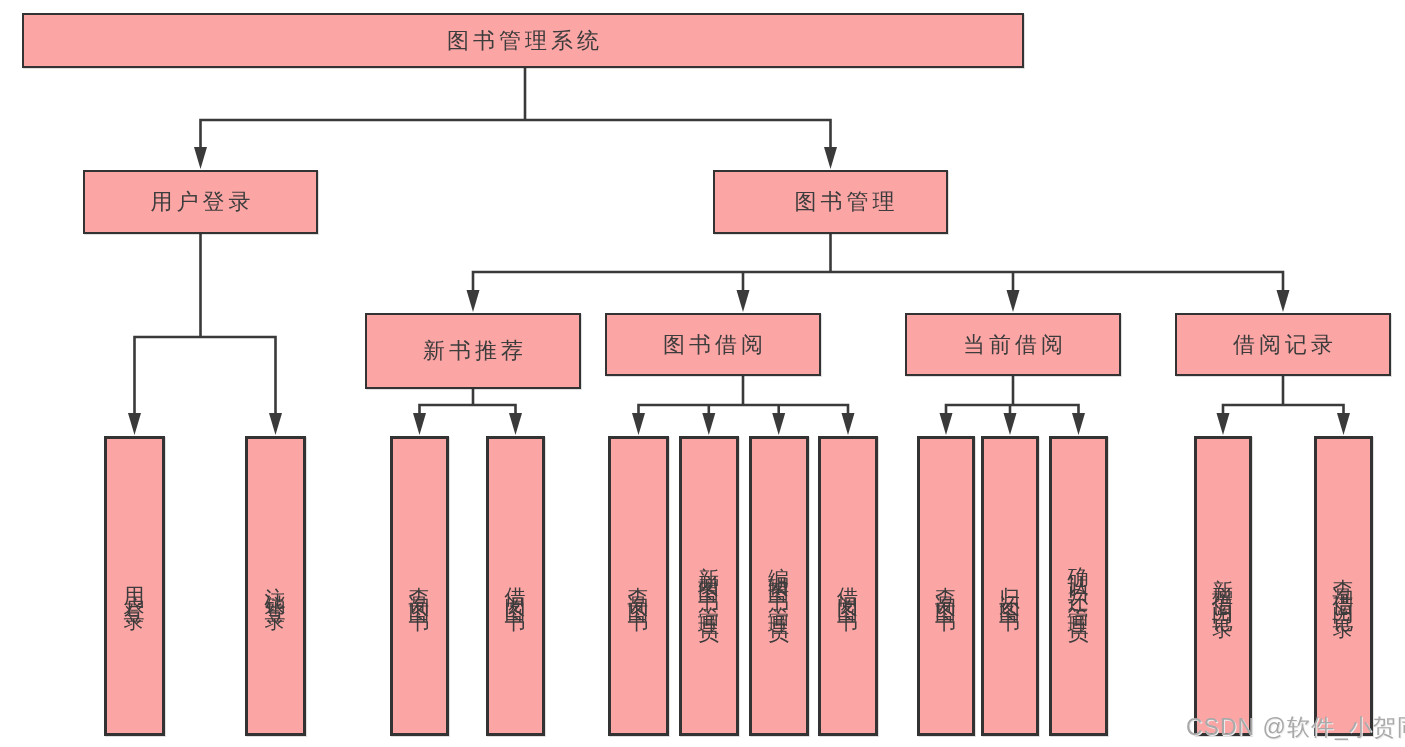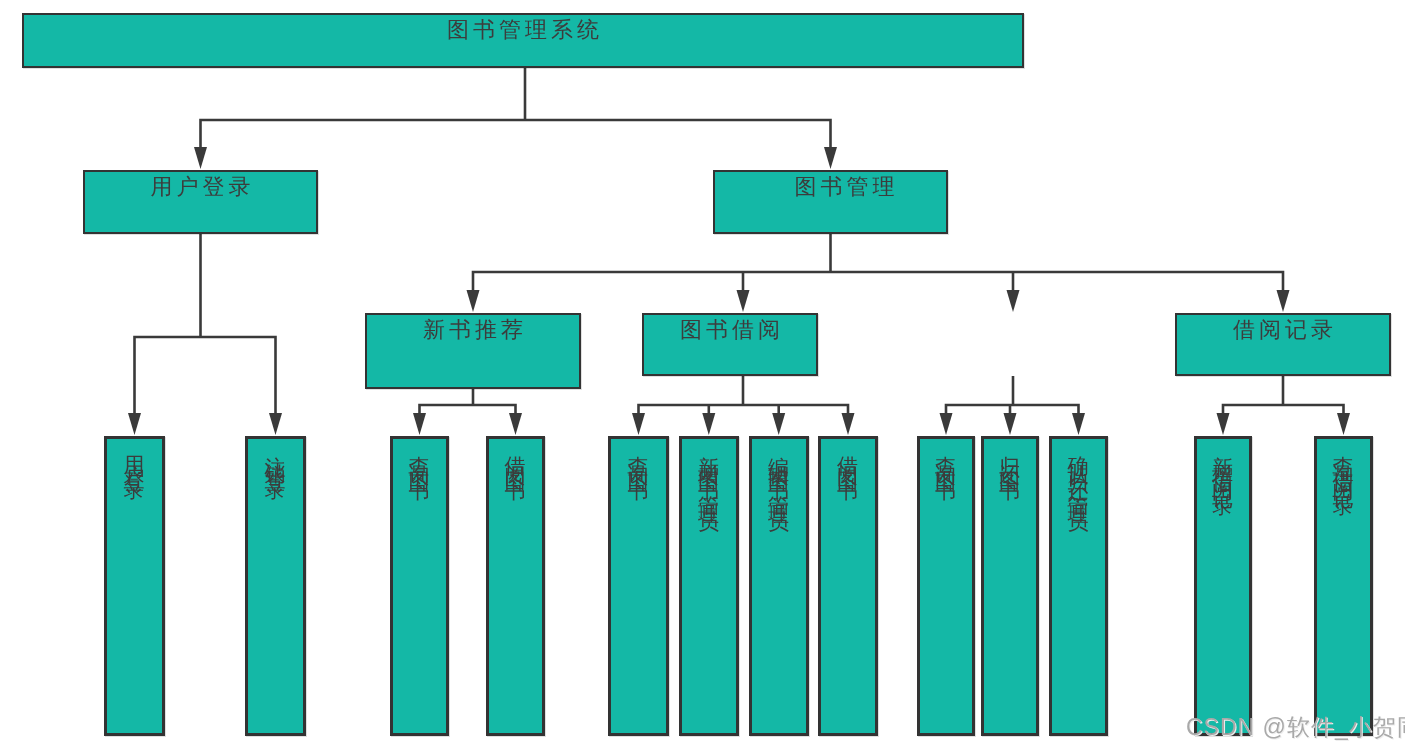--- a/index.html
+++ b/index.html
@@ -12,24 +12,24 @@
     overflow: hidden;
   }
   #connectors {
     position: absolute;
     left: 0; top: 0;
     width: 1405px; height: 747px;
     z-index: 1;
   }
   .node {
     position: absolute;
-    background: #14b8a6;
+    background: #fca5a5;
     border: 2.5px solid #333333;
     display: flex;
-    align-items: flex-start;
+    align-items: center;
     justify-content: center;
     color: #3c3c3c;
     z-index: 2;
     box-sizing: border-box;
     box-shadow: 1px 1px 0 rgba(0,0,0,0.12);
   }
   .node.hlabel {
     font-size: 22px;
     letter-spacing: 4px;
     text-indent: 4px;
@@ -131,22 +131,25 @@
   <div class="node hlabel" style="left:83px; top:170px; width:235px; height:64px;">
     <span>用户登录</span>
   </div>
   <div class="node hlabel" style="left:713px; top:170px; width:235px; height:64px;padding-left:28px;">
     <span>图书管理</span>
   </div>
 
   <div class="node hlabel" style="left:365px; top:313px; width:216px; height:76px;">
     <span>新书推荐</span>
   </div>
-  <div class="node hlabel" style="left:642px; top:313px; width:176px; height:63px;">
+  <div class="node hlabel" style="left:605px; top:313px; width:216px; height:63px;">
     <span>图书借阅</span>
+  </div>
+  <div class="node hlabel" style="left:905px; top:313px; width:216px; height:63px;">
+    <span>当前借阅</span>
   </div>
   <div class="node hlabel" style="left:1175px; top:313px; width:216px; height:63px;">
     <span>借阅记录</span>
   </div>
 
   <div class="node vleaf" style="left:104px; width:61px;">
     <span class="vtext">用户登录</span>
   </div>
   <div class="node vleaf" style="left:245px; width:61px;">
     <span class="vtext">注销登录</span>

